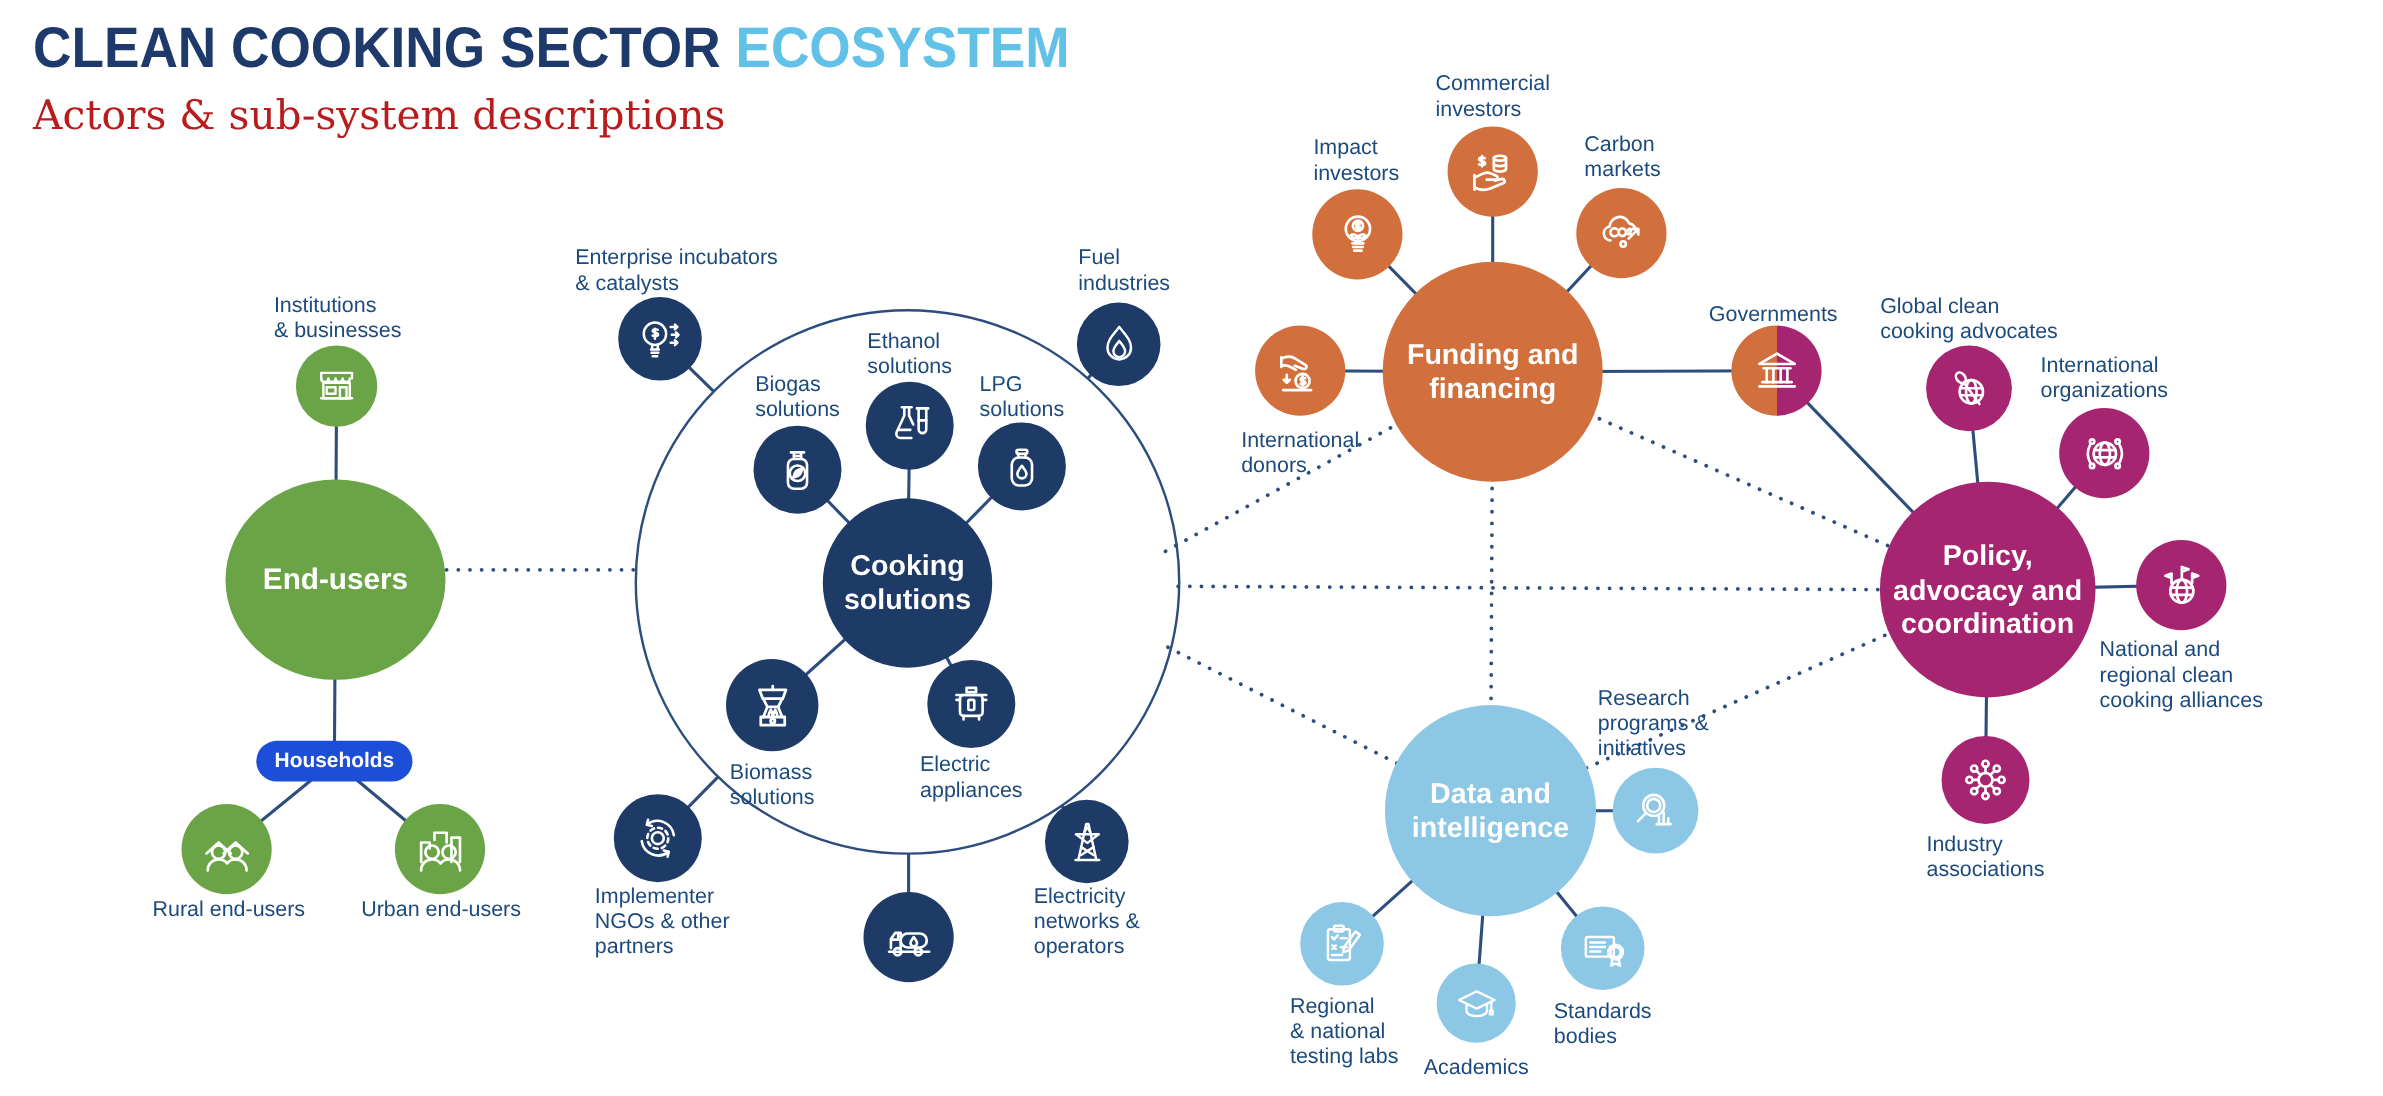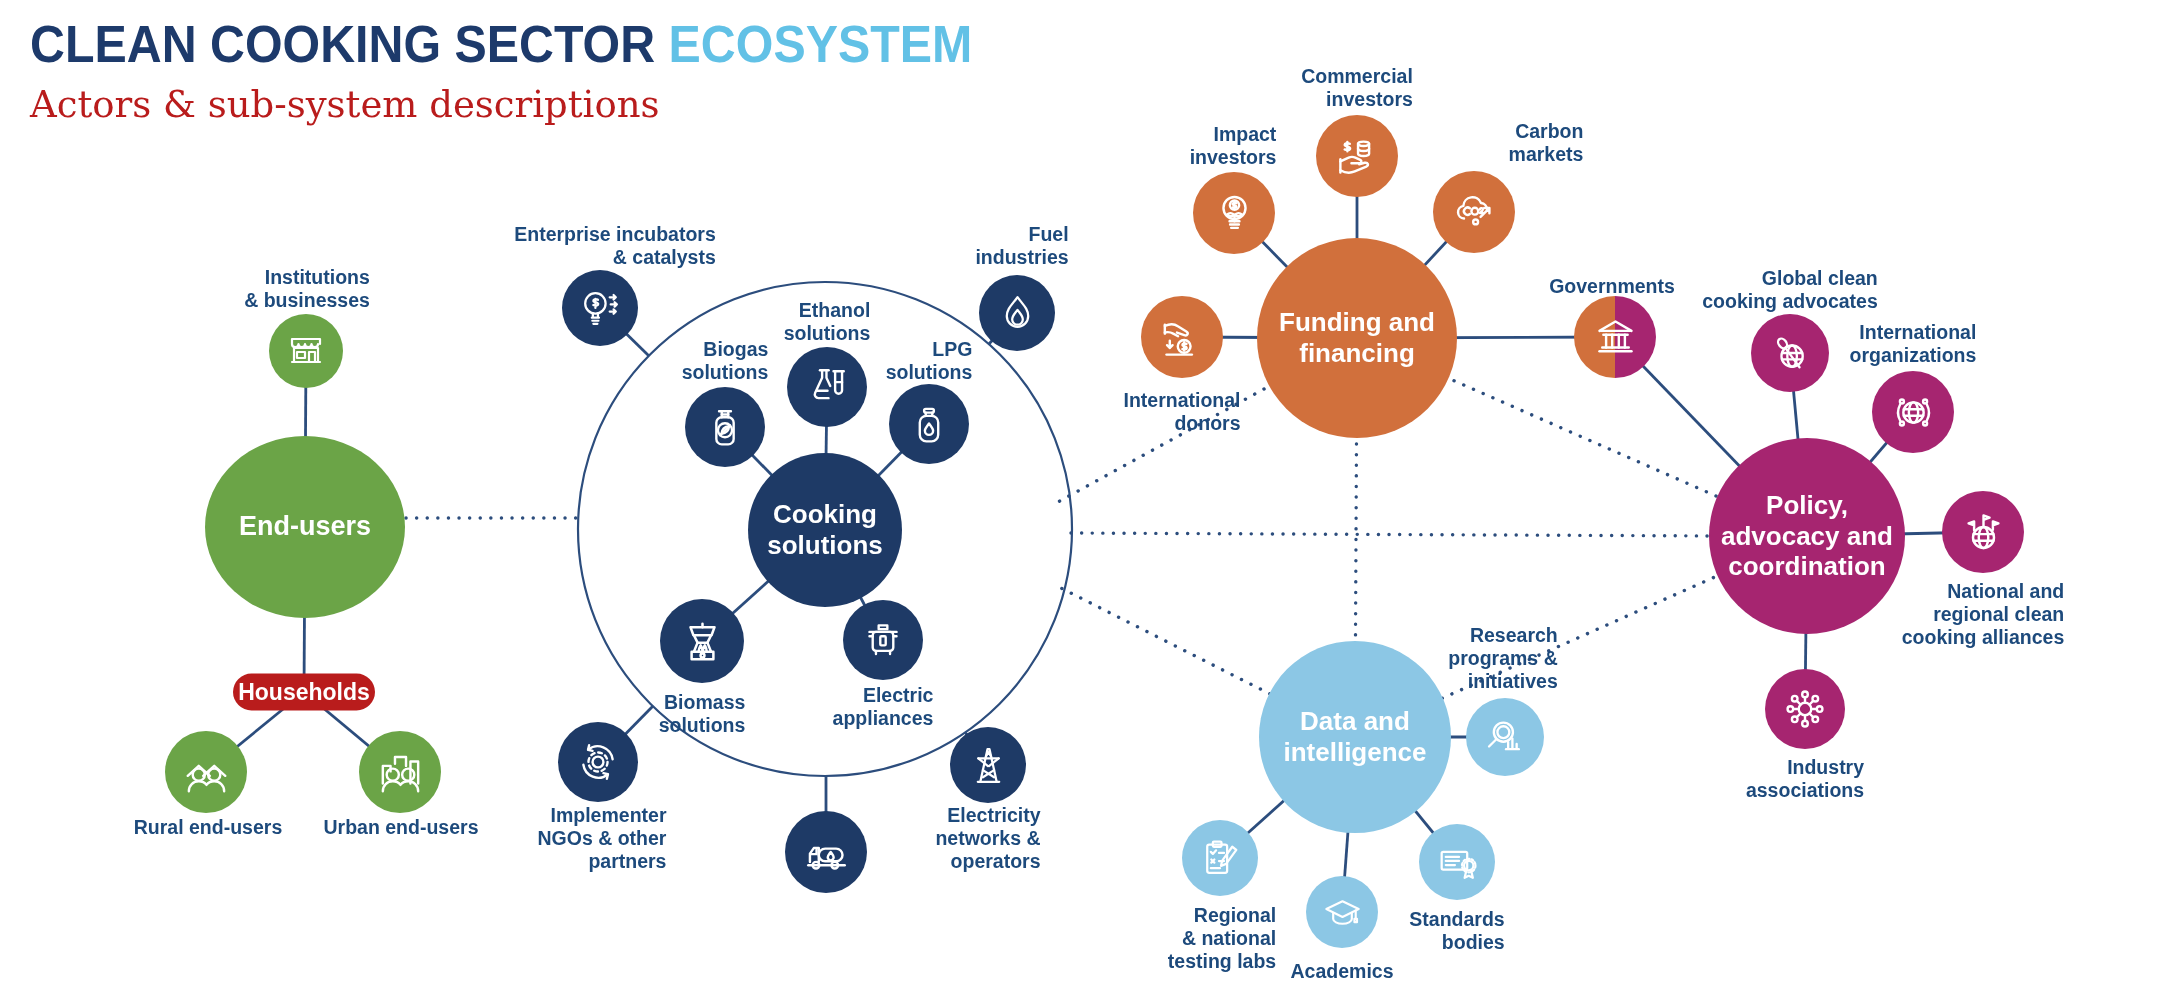--- a/index.html
+++ b/index.html
@@ -19,22 +19,22 @@
     display:flex; align-items:center; justify-content:center;
     color:#ffffff; font-weight:700; z-index:2;
   }
   .sat {
     position:absolute; transform:translate(-50%,-50%); border-radius:50%;
     display:flex; align-items:center; justify-content:center; z-index:3;
   }
   .sat .icon { display:flex; align-items:center; justify-content:center; }
   .sat svg { display:block; }
   .nlabel {
-    position:absolute; transform:translate(-50%,-50%); text-align:right;
-    font-weight:700; font-size:19.5px; line-height:1.17; white-space:pre;
+    position:absolute; transform:translate(-50%,-50%); text-align:left;
+    font-weight:400; font-size:19.5px; line-height:1.17; white-space:pre;
     color:#1D4A7C; z-index:1;
   }
   .header { position:absolute; left:30px; top:14px; z-index:4; }
   .header h1 {
     font-size:52px; font-weight:700; color:#1D3A6B; letter-spacing:0;
     transform:scaleX(.93); transform-origin:left; white-space:nowrap;
   }
   .header h1 .accent { color:#62C1E6; }
   .header .subtitle {
     margin-top:9px; font-family:"DejaVu Serif", serif; font-weight:400;
@@ -94,21 +94,21 @@
 <div class="hub" style="left: 305px; top: 527px; width: 200px; height: 182px; background: rgb(107, 164, 71); font-size: 27px;">End-users</div>
     <div class="hub" style="left: 825px; top: 530px; width: 154px; height: 154px; background: rgb(30, 58, 102); font-size: 26px;">Cooking
 solutions</div>
     <div class="hub" style="left: 1807px; top: 536px; width: 196px; height: 196px; background: rgb(166, 37, 112); font-size: 26px;">Policy,
 advocacy and
 coordination</div>
     <div class="hub" style="left: 1357px; top: 338px; width: 200px; height: 200px; background: rgb(209, 112, 60); font-size: 26px;">Funding and
 financing</div>
     <div class="hub" style="left: 1355px; top: 737px; width: 192px; height: 192px; background: rgb(140, 199, 229); font-size: 26px;">Data and
 intelligence</div>
-    <div class="pill" style="left: 304px; top: 692px; width: 142px; height: 37px; background: #b91c1c; font-size: 23px;">Households</div>
+    <div class="pill" style="left: 304px; top: 692px; width: 142px; height: 37px; background: #1d4ed8; font-size: 19px;">Households</div>
     <div class="sat" style="left: 306px; top: 351px; width: 74px; height: 74px; background: rgb(107, 164, 71);">
       <span class="icon">
         <svg viewBox="0 0 48 48" width="48" height="48" fill="none" stroke="#ffffff" stroke-width="2.2" stroke-linecap="round" stroke-linejoin="round">
           <rect x="12" y="21" width="24" height="14"></rect>
           <path d="M10 12h28v5M10 12v5"></path>
           <path d="M10 17c0 2 1.5 3.2 3.3 3.2 1.7 0 3.2-1.2 3.2-3.2 0 2 1.5 3.2 3.3 3.2 1.7 0 3.2-1.2 3.2-3.2 0 2 1.5 3.2 3.3 3.2 1.7 0 3.2-1.2 3.2-3.2 0 2 1.5 3.2 3.3 3.2 1.8 0 3.2-1.2 3.2-3.2"></path>
           <rect x="27" y="25" width="6" height="10"></rect>
           <rect x="15" y="25" width="8" height="6"></rect>
           <path d="M10 35h28"></path>
         </svg>
@@ -312,21 +312,21 @@
         <svg viewBox="0 0 48 48" width="53" height="53" fill="none" stroke="#ffffff" stroke-width="2.2" stroke-linecap="round" stroke-linejoin="round">
           <path d="M14.5 29.5a5.8 5.8 0 0 1-.6-11.5 8.3 8.3 0 0 1 16-2.6 6.3 6.3 0 0 1 5.6 6.2"></path>
           <path d="M19.8 20.2a3.3 3.3 0 1 0 0 5.2"></path>
           <circle cx="24.3" cy="22.8" r="3.1"></circle>
           <path d="M28.9 21.3c.1-1.2 1.8-1.7 2.6-.7.6.8-.1 1.6-2.6 3.8h2.9"></path>
           <path d="M29.5 28l8-8m0 0h-4.7m4.7 0v4.7"></path>
           <circle cx="25" cy="32.5" r="2.2"></circle>
         </svg>
       </span>
     </div>
-    <div class="nlabel" style="left: 1546px; top: 143px;">Carbon
+    <div class="nlabel" style="left: 1475px; top: 143px;">Carbon
 markets</div>
     <div class="sat" style="left: 1182px; top: 337px; width: 82px; height: 82px; background: rgb(209, 112, 60);">
       <span class="icon">
         <svg viewBox="0 0 48 48" width="53" height="53" fill="none" stroke="#ffffff" stroke-width="2.2" stroke-linecap="round" stroke-linejoin="round">
           <path d="M8 12.5v8"></path>
           <path d="M8 13.5c5-2.2 8.8-1.8 11.8.3l7.7 4.7c2.4 1.5.9 4.4-1.9 3.4l-6.6-2.4"></path>
           <path d="M8 19.5c3-.8 5-.5 7.6 1l4.4 2.4"></path>
           <path d="M12.5 27v6.5m0 0L10 31m2.5 2.5L15 31"></path>
           <circle cx="25.5" cy="32" r="5.8"></circle>
           <path d="M27.6 29.8c-1.4-.8-3.7-.4-3.7.9 0 1.7 3.9 1.1 3.9 2.8 0 1.3-2.3 1.8-3.9.9M25.5 28.2v7.6"></path>

